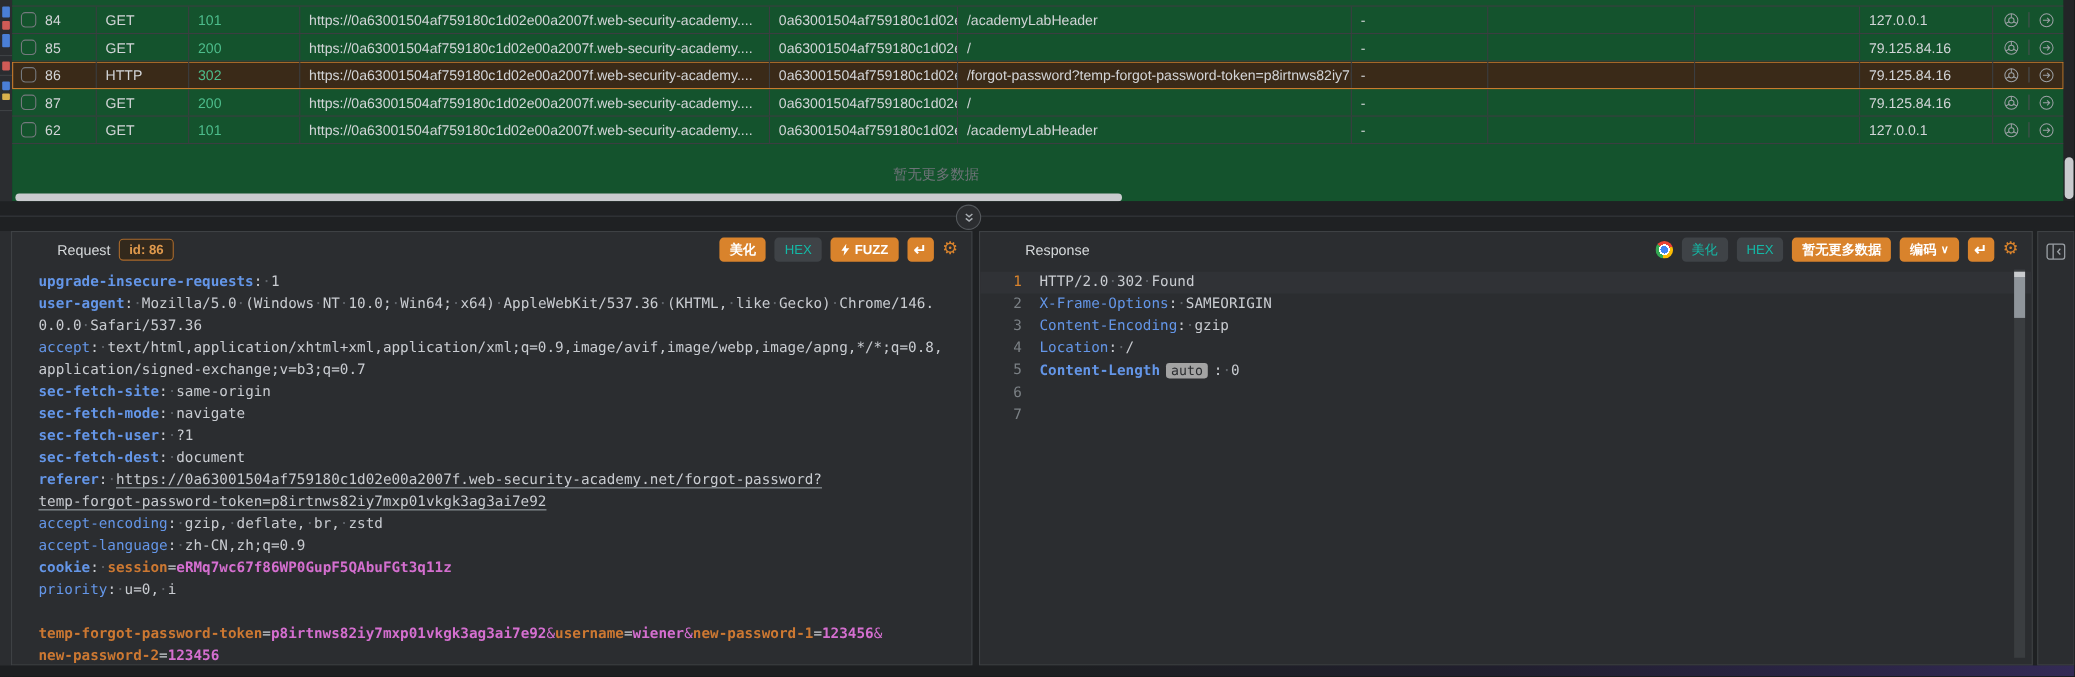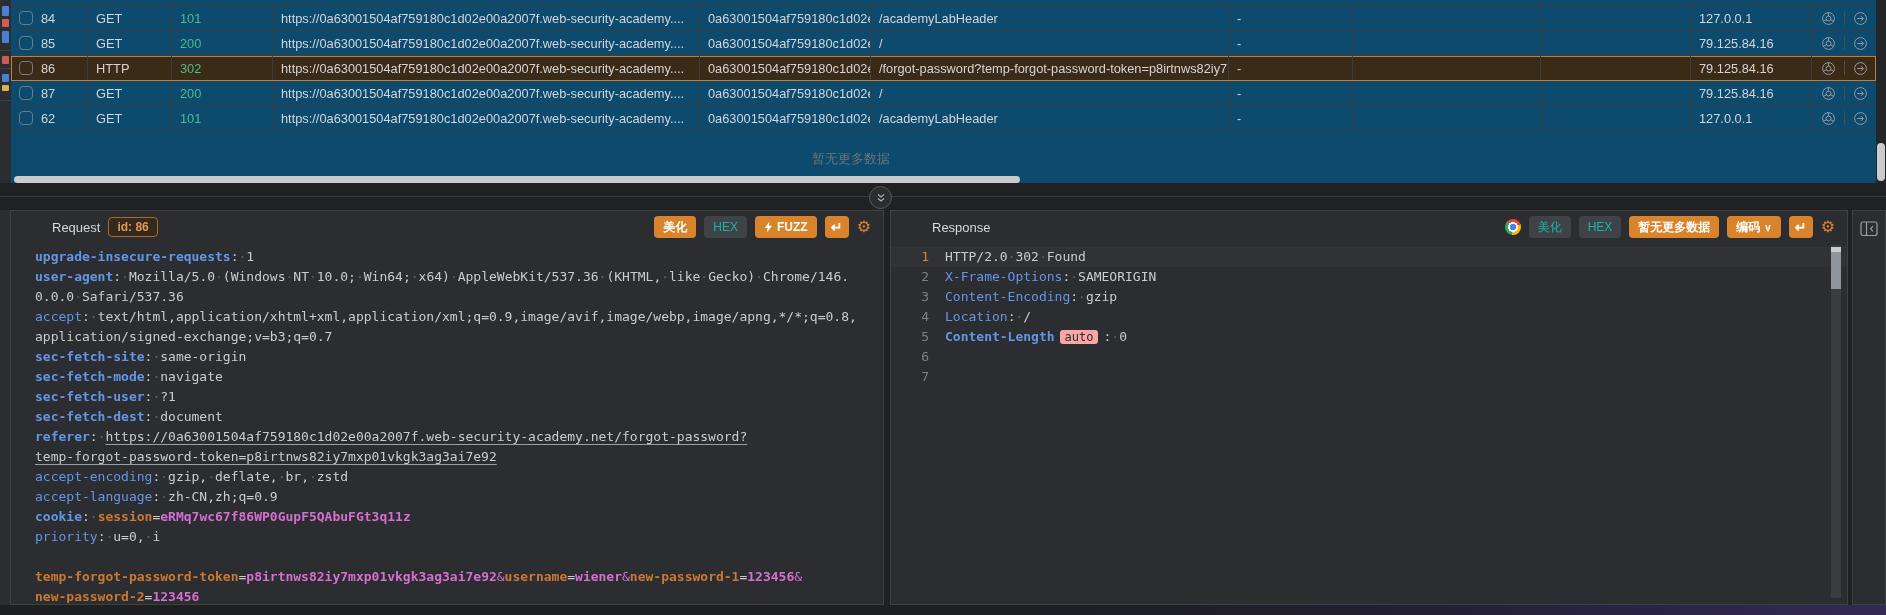--- a/index.html
+++ b/index.html
@@ -5,21 +5,21 @@
   html,body{margin:0;padding:0;background:#151617;}
   .app{position:relative;width:1886px;height:615px;background:#1f2123;overflow:hidden;
        font-family:"Liberation Sans",sans-serif;}
 
   
   .left-strip{position:absolute;left:0;top:0;width:11px;height:615px;background:#2b2d30;border-right:1px solid #1a1b1d;}
   .frag{position:absolute;left:2px;width:7px;border-radius:1px;}
   .strip-div{position:absolute;left:0;width:11px;height:1px;background:#3e4144;}
 
   
-  .table-region{position:absolute;left:11px;top:0;width:1865px;height:183px;background:#0c4a6e;}
+  .table-region{position:absolute;left:11px;top:0;width:1865px;height:183px;background:#14532d;}
   .partial-row{height:5px;border-bottom:1px solid #3b3e41;}
   .trow{display:grid;grid-template-columns:77px 84px 101px 427px 171px 358px 124px 188px 150px 121px 64px;
         height:24px;border-bottom:1px solid #3b3e41;color:#d3d5d8;font-size:12.8px;}
   .trow>div{height:100%;display:flex;align-items:center;overflow:hidden;border-right:1px solid #3b3e41;
             padding:0 8px;white-space:nowrap;box-sizing:border-box;}
   .trow>div:last-child{border-right:none;}
   .c-id{padding-left:9px;gap:8px;}
   .c-method{padding-left:12px;}
   .c-status{padding-left:11px;color:var(--green);}
   .c-url{padding-left:10px;}
@@ -73,21 +73,21 @@
   .rline.active{background:#303236;}
   .ln{width:38px;text-align:right;color:#7b8085;flex:none;padding-right:16px;}
   .rline.active .ln{color:var(--accent);}
   .tk-hb{color:var(--blue);font-weight:bold;}
   .tk-h{color:var(--blue);}
   .tk-p,.tk-e{color:#c9ccd1;}
   .tk-lk{color:#c9ccd1;text-decoration:underline;text-decoration-color:#9aa0a5;text-underline-offset:3px;}
   .tk-ko{color:var(--korange);font-weight:bold;}
   .tk-vp{color:var(--pink);font-weight:bold;}
   .tk-a{color:var(--pink);}
-  .tk-badge{background:#fca5a5;color:#2b2d30;border-radius:3px;padding:0 5px;margin:0 5px;font-size:12px;}
+  .tk-badge{background:#a3a3a3;color:#2b2d30;border-radius:3px;padding:0 5px;margin:0 5px;font-size:12px;}
   .ws{color:#60656b;}
   .resp-scroll-track{position:absolute;right:6px;top:34px;bottom:6px;width:10px;background:#3a3d40;}
   .resp-scroll-thumb{position:absolute;right:6px;top:36px;width:10px;height:42px;
                      background:linear-gradient(#c9cbce 0 5px,#8f959b 5px);}
 
   .bottom-strip{position:absolute;left:0;top:605px;width:1886px;height:10px;
     background:linear-gradient(90deg,#1d1f21 0%,#1d1f21 50%,#211f2e 72%,#2a2444 88%,#332a55 100%);}
 </style>
 </head>
 <body>

